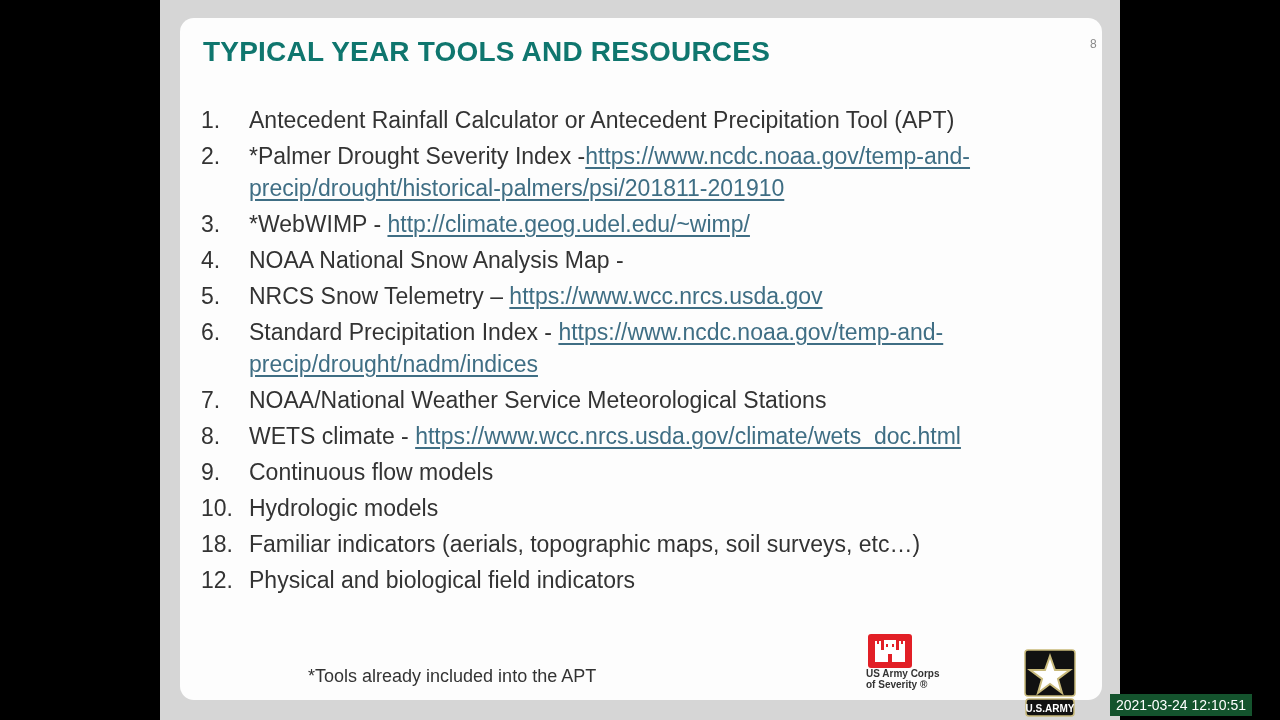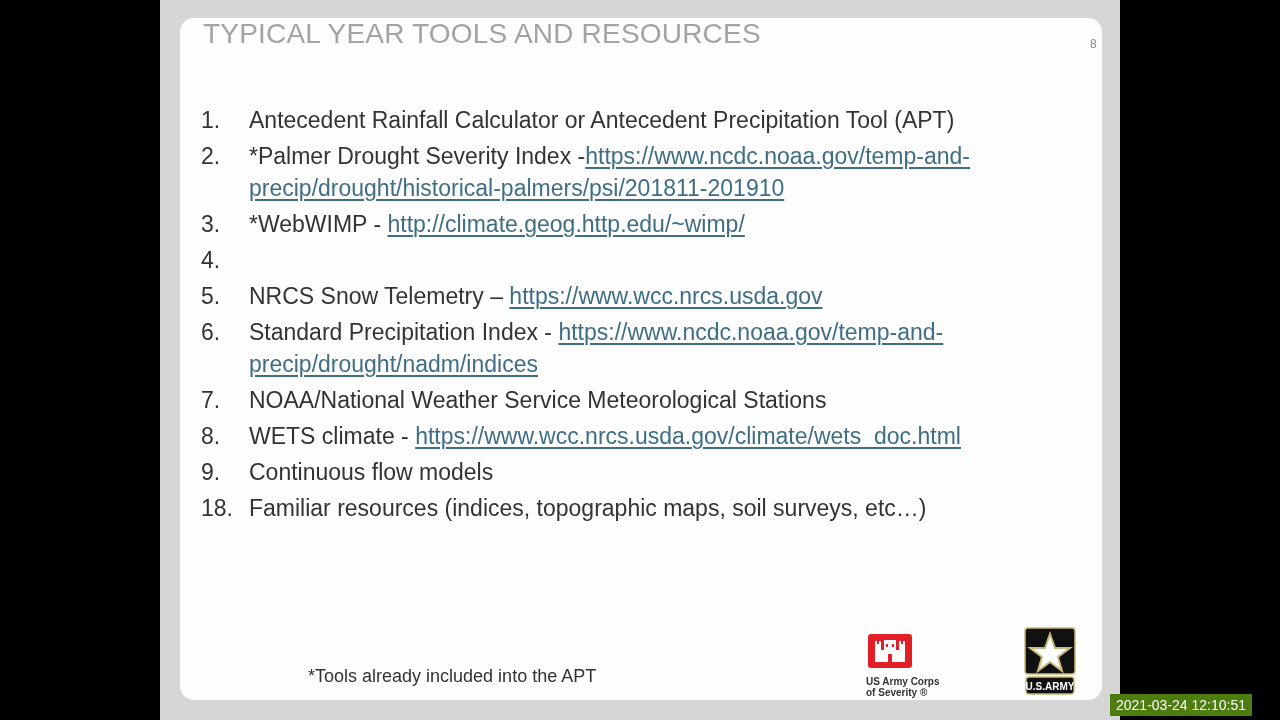--- a/index.html
+++ b/index.html
@@ -9,49 +9,49 @@
   }
   .frame {
     position: absolute; left: 160px; top: 0; width: 960px; height: 720px;
     background: #d6d6d6;
   }
   .card {
     position: absolute; left: 180px; top: 18px; width: 922px; height: 682px;
     background: #fdfdfd; border-radius: 14px;
   }
   .title {
-    position: absolute; left: 203px; top: 18px;
-    font-size: 28px; font-weight: normal; color: #a3a3a3; letter-spacing: 0.2px;
+    position: absolute; left: 203px; top: 36px;
+    font-size: 28px; font-weight: bold; color: #0f766e; letter-spacing: 0.2px;
     white-space: nowrap;
   }
   .slide-num {
     position: absolute; left: 1090px; top: 37px; font-size: 12px; color: #8a8a8a;
   }
   .list { position: absolute; left: 201px; top: 104px; width: 880px; }
   .item { display: flex; font-size: 23px; line-height: 32px; color: #333; margin-bottom: 4px; }
   .num { width: 48px; flex: none; }
   .body { flex: 1; }
   .link { color: #3f6e84; text-decoration: underline; text-decoration-thickness: 1.5px; text-underline-offset: 3px; }
   .footnote {
     position: absolute; left: 268px; top: 666px; font-size: 18px; color: #333; margin-left: 40px;
   }
   .usace {
     position: absolute; left: 866px; top: 634px; width: 90px;
   }
   .usace-box {
     width: 44px; height: 34px; margin-left: 2px; background: #e21f26; border-radius: 3px;
     display: flex; align-items: center; justify-content: center;
   }
-  .usace-text { font-size: 10px; font-weight: bold; color: #333; line-height: 11px; margin-top: 8px; }
+  .usace-text { font-size: 10px; font-weight: bold; color: #333; line-height: 11px; margin-top: 0; }
   .army {
-    position: absolute; left: 1024px; top: 627px; width: 52px; height: 58px;
+    position: absolute; left: 1024px; top: 649px; width: 52px; height: 58px;
   }
   .timestamp {
     position: absolute; left: 1110px; top: 694px; height: 22px; padding: 0 6px;
-    font-size: 14px; color: #fff; background: #4d7c0f; line-height: 22px; white-space: nowrap;
+    font-size: 14px; color: #fff; background: #14532d; line-height: 22px; white-space: nowrap;
   }
 </style>
 </head>
 <body>
 
 <div class="frame"></div>
 <div class="card"></div>
 
 <div class="title">TYPICAL YEAR TOOLS AND RESOURCES</div>
 <div class="slide-num">8</div>
@@ -60,25 +60,25 @@
   <div class="item">
     <span class="num">1.</span>
     <span class="body"><span>Antecedent Rainfall Calculator or Antecedent Precipitation Tool (APT)</span></span>
   </div>
   <div class="item">
     <span class="num">2.</span>
     <span class="body"><span>*Palmer Drought Severity Index -</span><span class="link">https://www.ncdc.noaa.gov/temp-and-precip/drought/historical-palmers/psi/201811-201910</span></span>
   </div>
   <div class="item">
     <span class="num">3.</span>
-    <span class="body"><span>*WebWIMP - </span><span class="link">http://climate.geog.http.edu/~wimp/</span></span>
+    <span class="body"><span>*WebWIMP - </span><span class="link">http://climate.geog.udel.edu/~wimp/</span></span>
   </div>
   <div class="item">
     <span class="num">4.</span>
-    <span class="body"><br></span>
+    <span class="body"><span>NOAA National Snow Analysis Map - </span><br></span>
   </div>
   <div class="item">
     <span class="num">5.</span>
     <span class="body"><span>NRCS Snow Telemetry – </span><span class="link">https://www.wcc.nrcs.usda.gov</span></span>
   </div>
   <div class="item">
     <span class="num">6.</span>
     <span class="body"><span>Standard Precipitation Index - </span><span class="link">https://www.ncdc.noaa.gov/temp-and-precip/drought/nadm/indices</span></span>
   </div>
   <div class="item">
@@ -87,22 +87,30 @@
   </div>
   <div class="item">
     <span class="num">8.</span>
     <span class="body"><span>WETS climate - </span><span class="link">https://www.wcc.nrcs.usda.gov/climate/wets_doc.html</span></span>
   </div>
   <div class="item">
     <span class="num">9.</span>
     <span class="body"><span>Continuous flow models</span></span>
   </div>
   <div class="item">
+    <span class="num">10.</span>
+    <span class="body"><span>Hydrologic models</span></span>
+  </div>
+  <div class="item">
     <span class="num">18.</span>
-    <span class="body"><span>Familiar resources (indices, topographic maps, soil surveys, etc…)</span></span>
+    <span class="body"><span>Familiar indicators (aerials, topographic maps, soil surveys, etc…)</span></span>
+  </div>
+  <div class="item">
+    <span class="num">12.</span>
+    <span class="body"><span>Physical and biological field indicators</span></span>
   </div>
 </div>
 
 <div class="footnote">*Tools already included into the APT</div>
 
 <div class="usace">
   <div class="usace-box">
     <svg width="34" height="26" viewBox="0 0 34 26">
       <g fill="#fff">
         <rect x="2" y="6" width="6" height="18"></rect>

